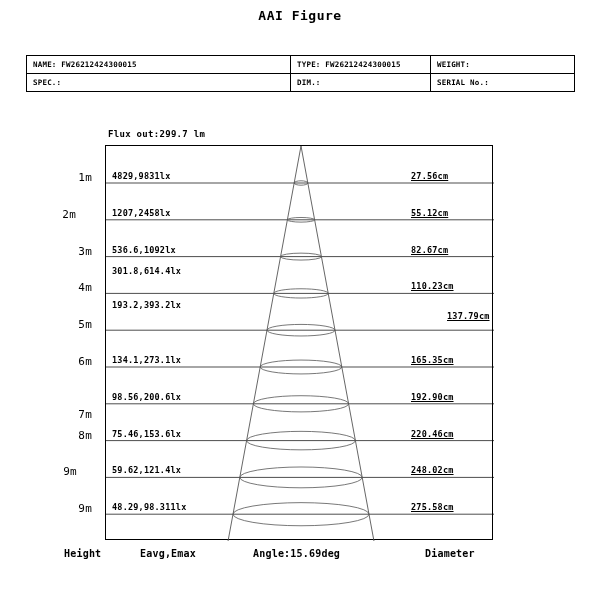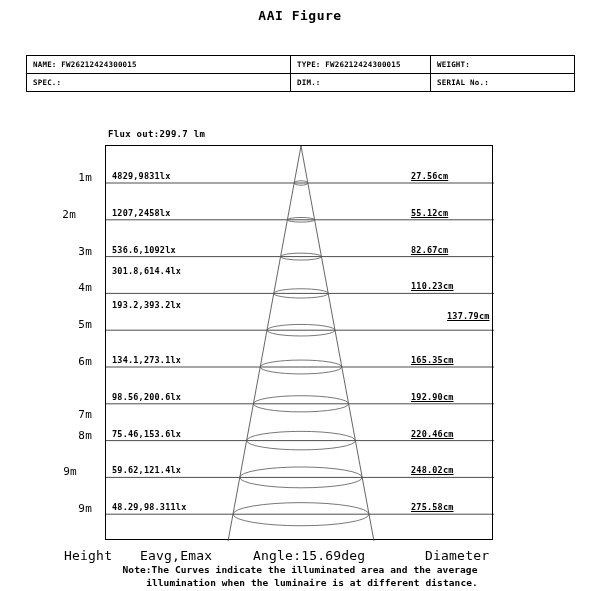--- a/index.html
+++ b/index.html
@@ -104,22 +104,22 @@
     font-weight: bold;
     white-space: nowrap;
     letter-spacing: 0.2px;
     text-decoration: underline;
   }
 
   
   .axis-caption {
     position: absolute;
     top: 548px;
-    font-size: 13px;
-    font-weight: normal;
+    font-size: 10px;
+    font-weight: bold;
     white-space: nowrap;
     letter-spacing: 0.2px;
   }
   #cap-height   { left: 64px;  }
   #cap-eavg     { left: 140px; text-align: right; }
   #cap-angle    { left: 253px; }
   #cap-diameter { left: 425px; }
 
   
   #note {
@@ -222,18 +222,14 @@
       <div class="row-height" style="top: 502.2px; left: 48px;">9m</div>
       <div class="row-illum" style="top: 502.2px;">48.29,98.311lx</div>
       <div class="row-diam" style="top: 502.2px;">275.58cm</div>
     </div>
 
   <div class="axis-caption" id="cap-height">Height</div>
   <div class="axis-caption" id="cap-eavg">Eavg,Emax</div>
   <div class="axis-caption" id="cap-angle">Angle:15.69deg</div>
   <div class="axis-caption" id="cap-diameter">Diameter</div>
 
-  <div id="note">
-    <span class="note-line1">Note:The Curves indicate the illuminated area and the average</span>
-    <span class="note-line2">illumination when the luminaire is at different distance.</span>
-  </div>
 
 </div>
 
 </body></html>

